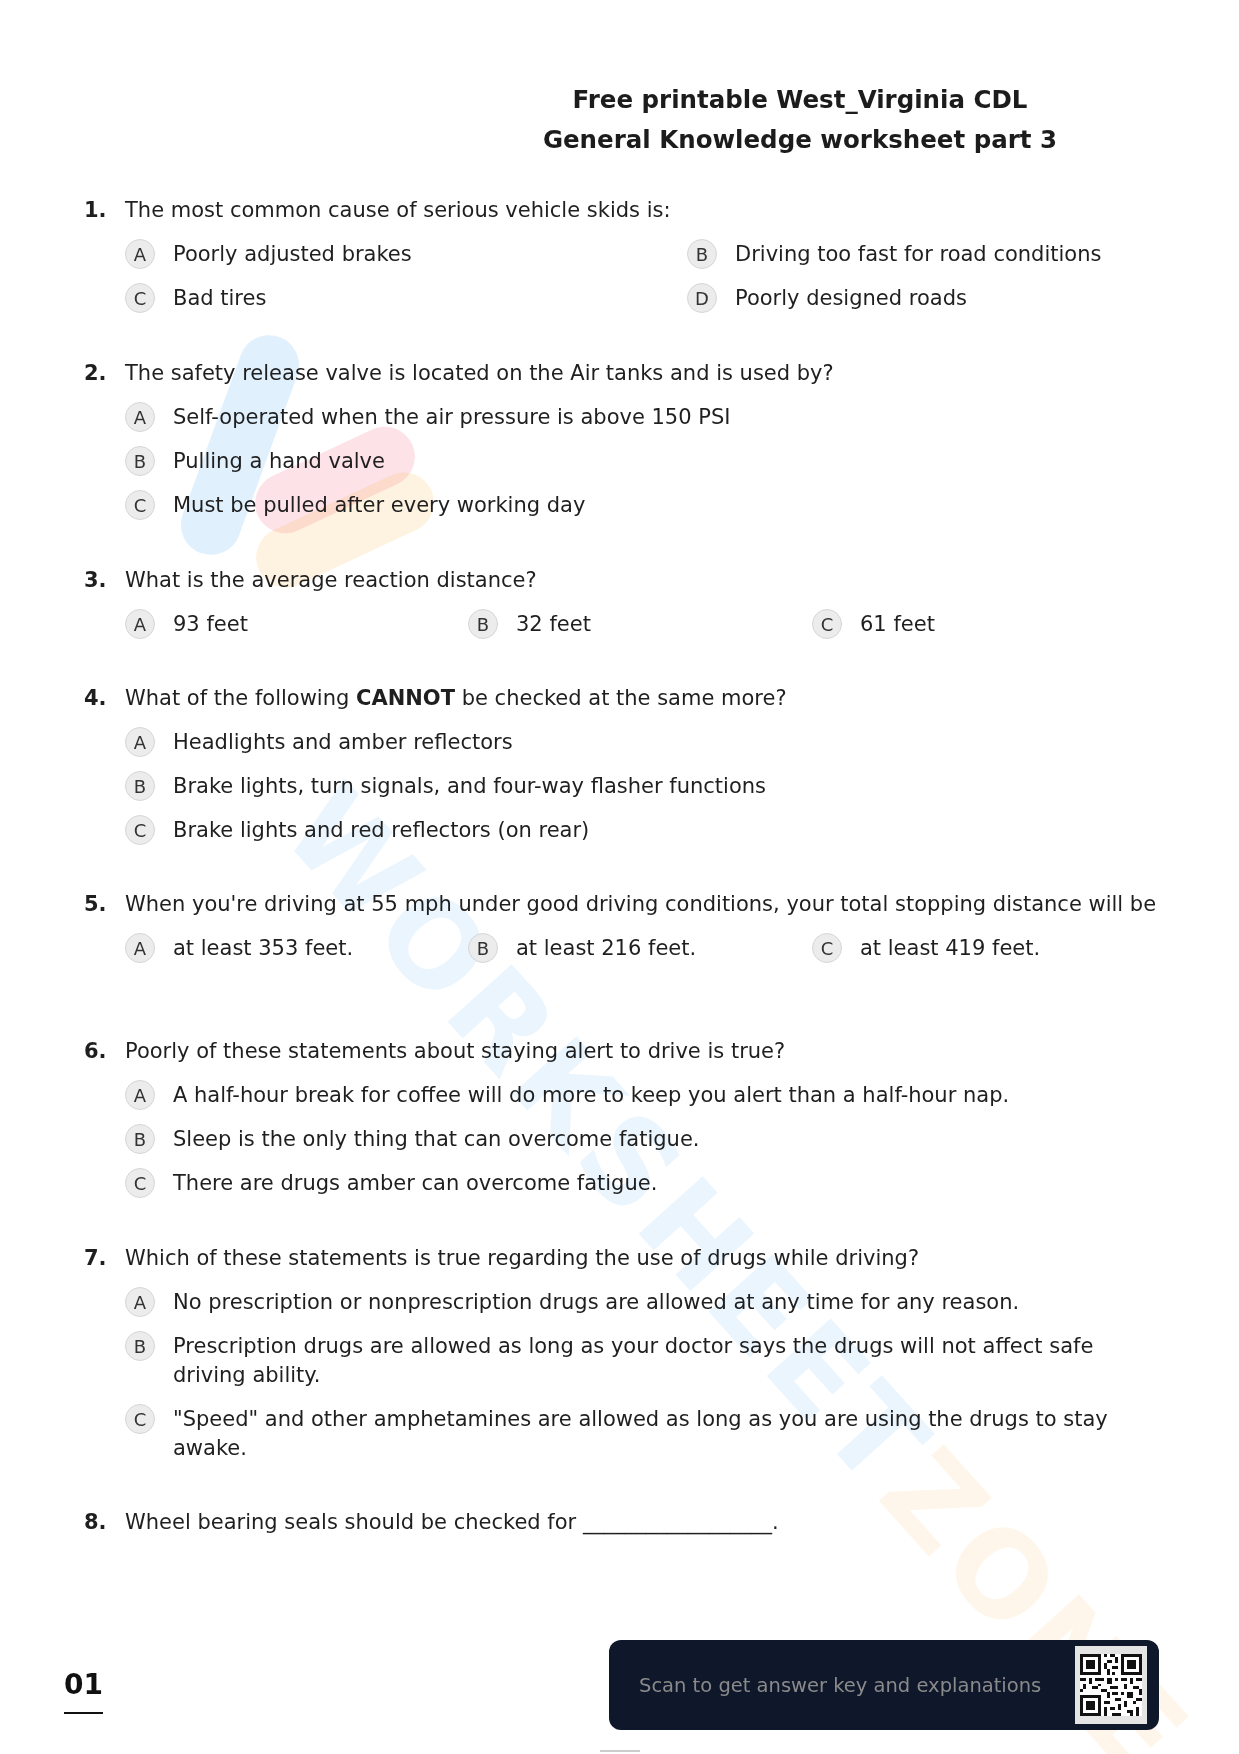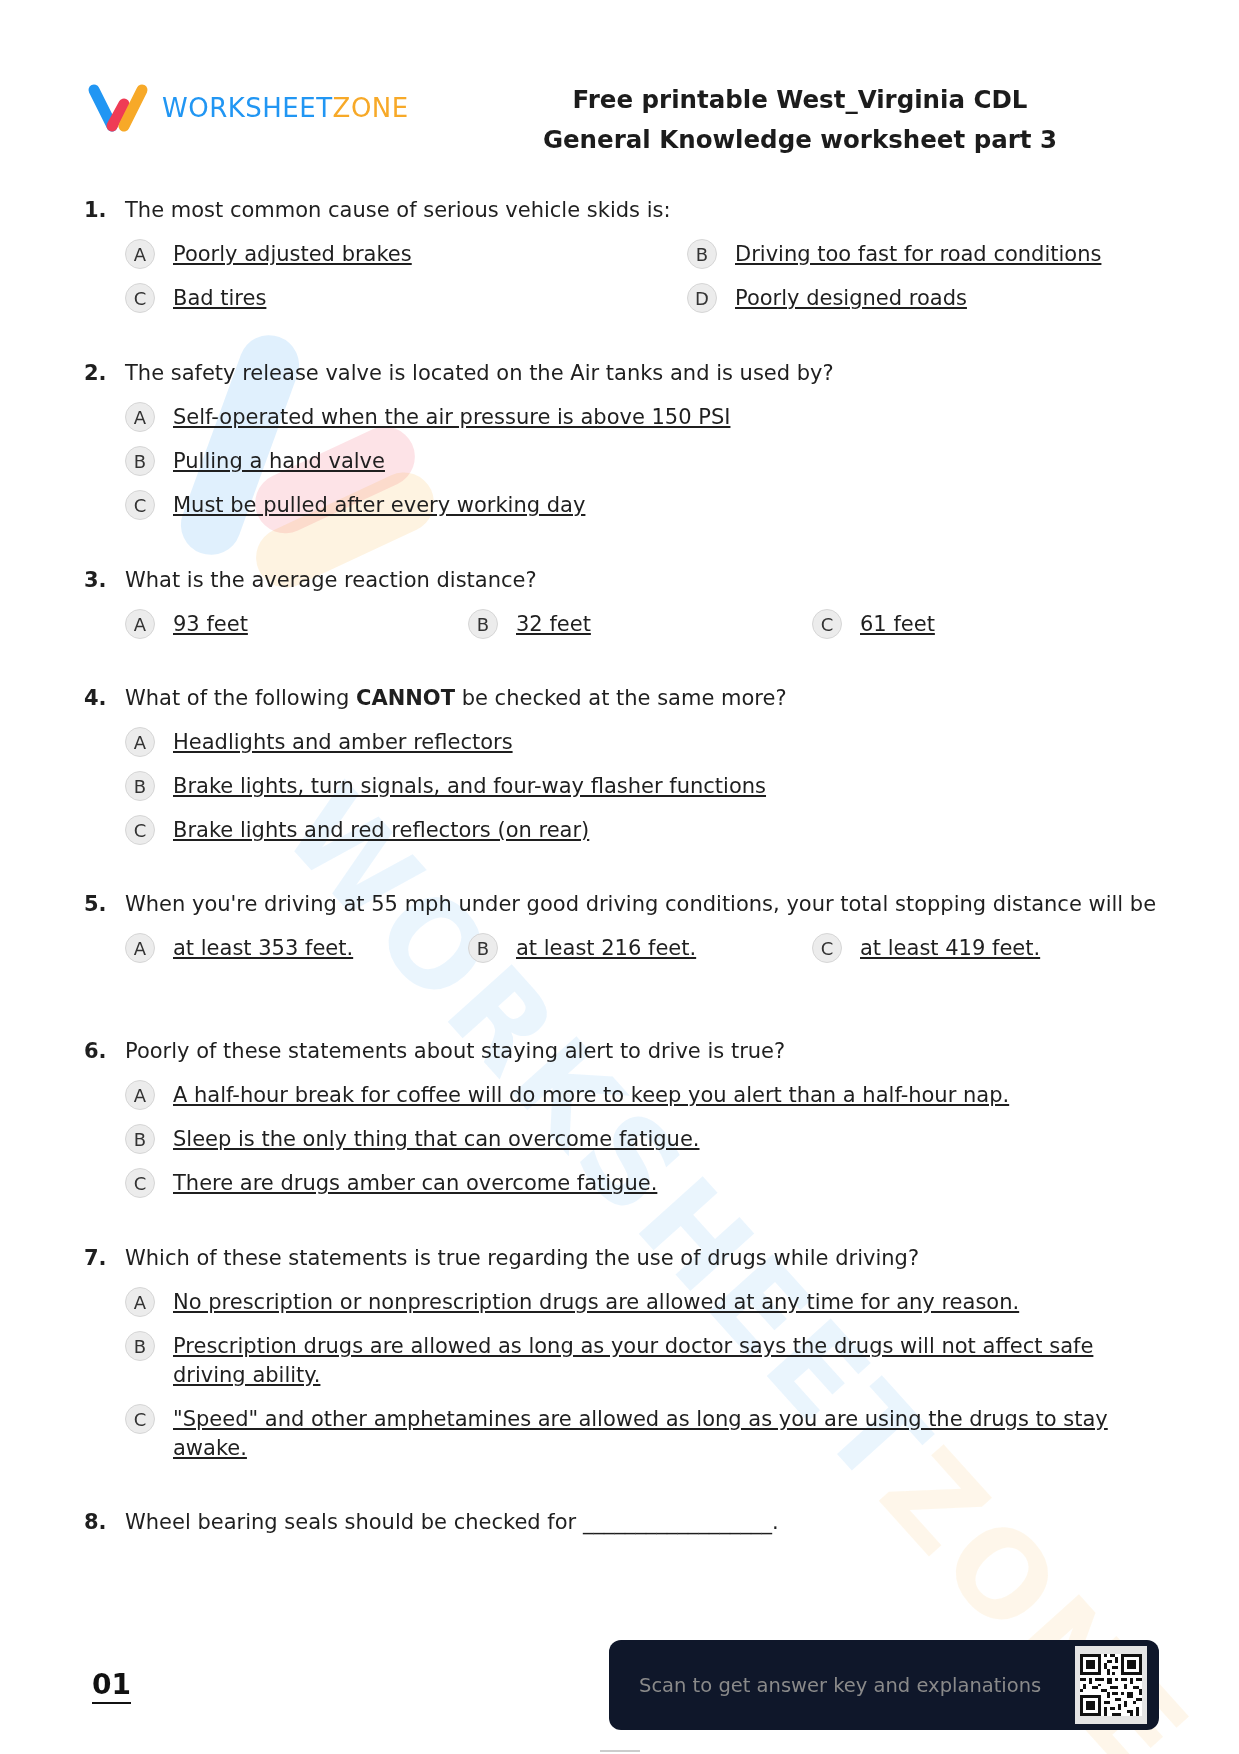--- a/index.html
+++ b/index.html
@@ -30,55 +30,45 @@
   .q-head { display:flex; font-size:21px; line-height:29px; }
   .q-num { width:41px; flex:none; font-weight:bold; }
   .q-text { flex:1; }
   .q-text b { font-weight:bold; }
   .opts { margin-left:41px; }
   .opt { display:flex; align-items:flex-start; font-size:21px; line-height:29px; }
   .opt-row { display:flex; }
   .badge { flex:none; width:30px; height:30px; border-radius:50%; background:#ececec;
            border:1px solid #d6d6d6; box-sizing:border-box; display:flex; align-items:center; justify-content:center;
            font-size:18px; color:#333; margin-right:18px; margin-top:-1px; }
-  .opt-text { flex:1;text-decoration:underline; }
-
-  
-  .page-num { position:absolute; left:92px; top:1670px; font-size:28px; font-weight:bold; color:#111;
-              border-bottom:2.5px solid #111; line-height:30px; padding-bottom:2px;text-align:right; }
+  .opt-text { flex:1; }
+
+  
+  .page-num { position:absolute; left:64px; top:1670px; font-size:28px; font-weight:bold; color:#111;
+              border-bottom:2.5px solid #111; line-height:30px; padding-bottom:12px;text-align:right; }
   .scan-box { position:absolute; left:609px; top:1640px; width:550px; height:90px; background:#0f172a;
               border-radius:12px; display:flex; align-items:center; }
   .scan-text { margin-left:30px; font-size:19.5px; color:#8a8a8a; flex:1; }
   .qr { width:72px; height:78px; background:#e4e4e4; margin-right:12px; display:flex; align-items:center; justify-content:center; }
   .bottom-line { position:absolute; left:600px; top:1750px; width:40px; height:2px; background:#ccc; }
 </style>
 </head>
 <body>
 
 <div class="page">
 
   <div class="wm">
     <div class="wm-stroke" style="left:210px;top:330px;width:60px;height:230px;background:#2196f3;transform:rotate(20deg);"></div>
     <div class="wm-stroke" style="left:250px;top:450px;width:170px;height:60px;background:#ef3b55;transform:rotate(-25deg);"></div>
     <div class="wm-stroke" style="left:250px;top:500px;width:190px;height:60px;background:#f7a928;transform:rotate(-25deg);"></div>
     <div class="wm-text">
       <span class="b">WORKSHEET</span><span class="o">ZONE</span>
     </div>
   </div>
 
-  <div class="logo">
-    <svg viewBox="0 0 68 52">
-      <line x1="10" y1="8" x2="28" y2="44" stroke="#2196f3" stroke-width="11" stroke-linecap="round"></line>
-      <line x1="28" y1="44" x2="40" y2="22" stroke="#ef3b55" stroke-width="11" stroke-linecap="round"></line>
-      <line x1="40" y1="44" x2="58" y2="8" stroke="#f7a928" stroke-width="11" stroke-linecap="round"></line>
-    </svg>
-    <div class="logo-text">
-      <span class="b">WORKSHEET</span><span class="o">ZONE</span>
-    </div>
-  </div>
 
   <div class="title">
     <div>Free printable West_Virginia CDL</div>
     <div>General Knowledge worksheet part 3</div>
   </div>
 
   <div class="q" style="top:196px;">
     <div class="q-head">
       <span class="q-num">1.</span>
       <span class="q-text">The most common cause of serious vehicle skids is:</span>

